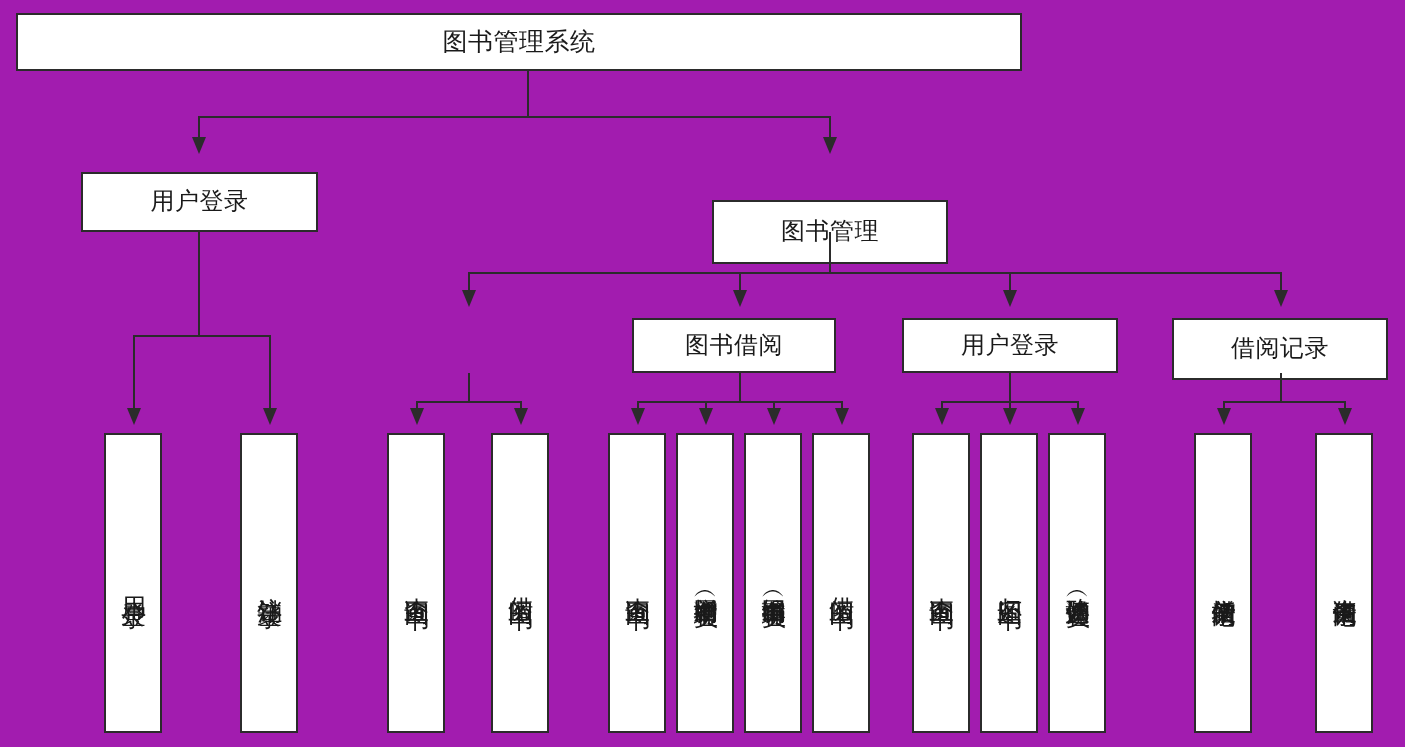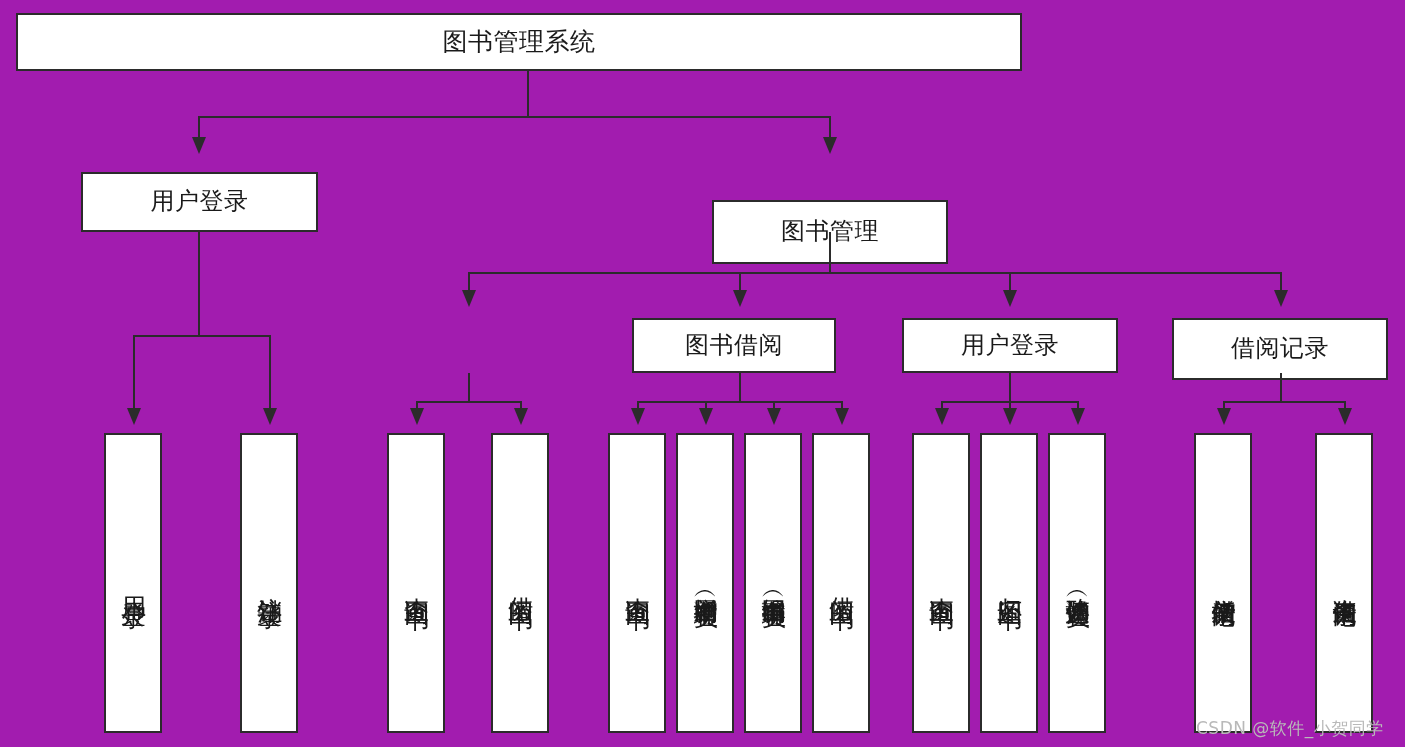--- a/index.html
+++ b/index.html
@@ -207,15 +207,14 @@
     <span class="lbl">确认归还（管理员）</span>
   </div>
 
   <div class="node v small" style="left:1194px; top:433px; width:58px; height:300px;">
     <span class="lbl">新增借阅记录</span>
   </div>
   <div class="node v small" style="left:1315px; top:433px; width:58px; height:300px;">
     <span class="lbl">查询借阅记录</span>
   </div>
 
-  <div class="watermark" style="left:1196px; top:717px;">CSDN @软件_小贺同学</div>
 
 </div>
 
 </body></html>

